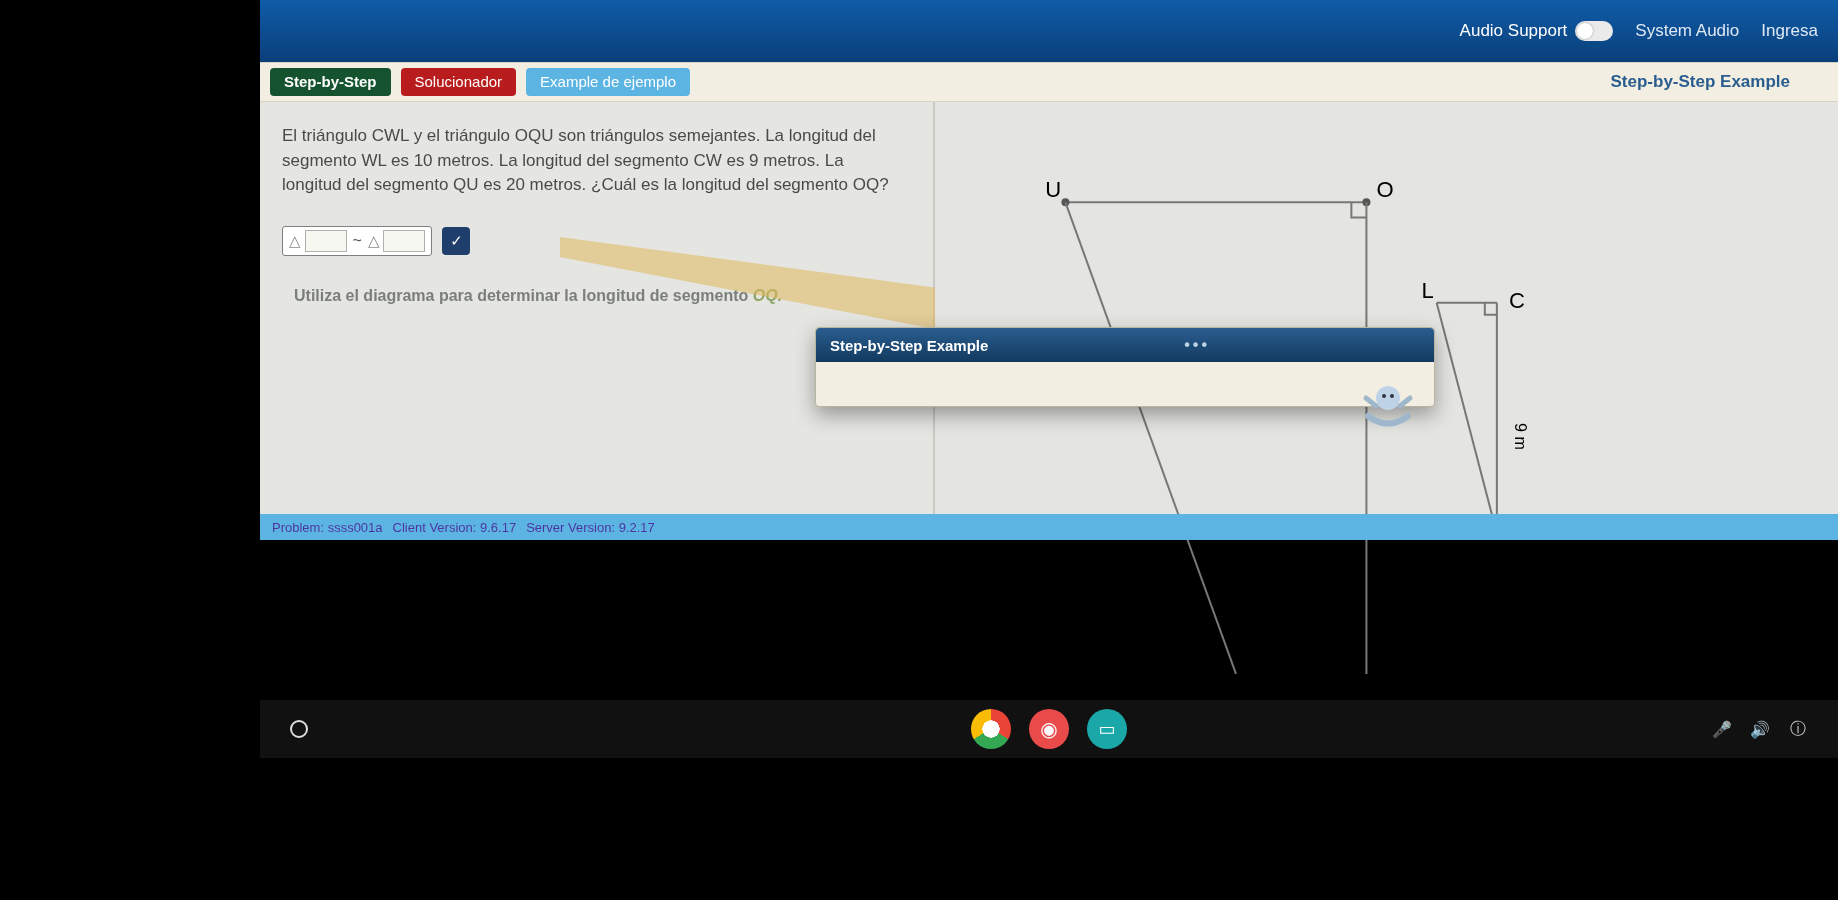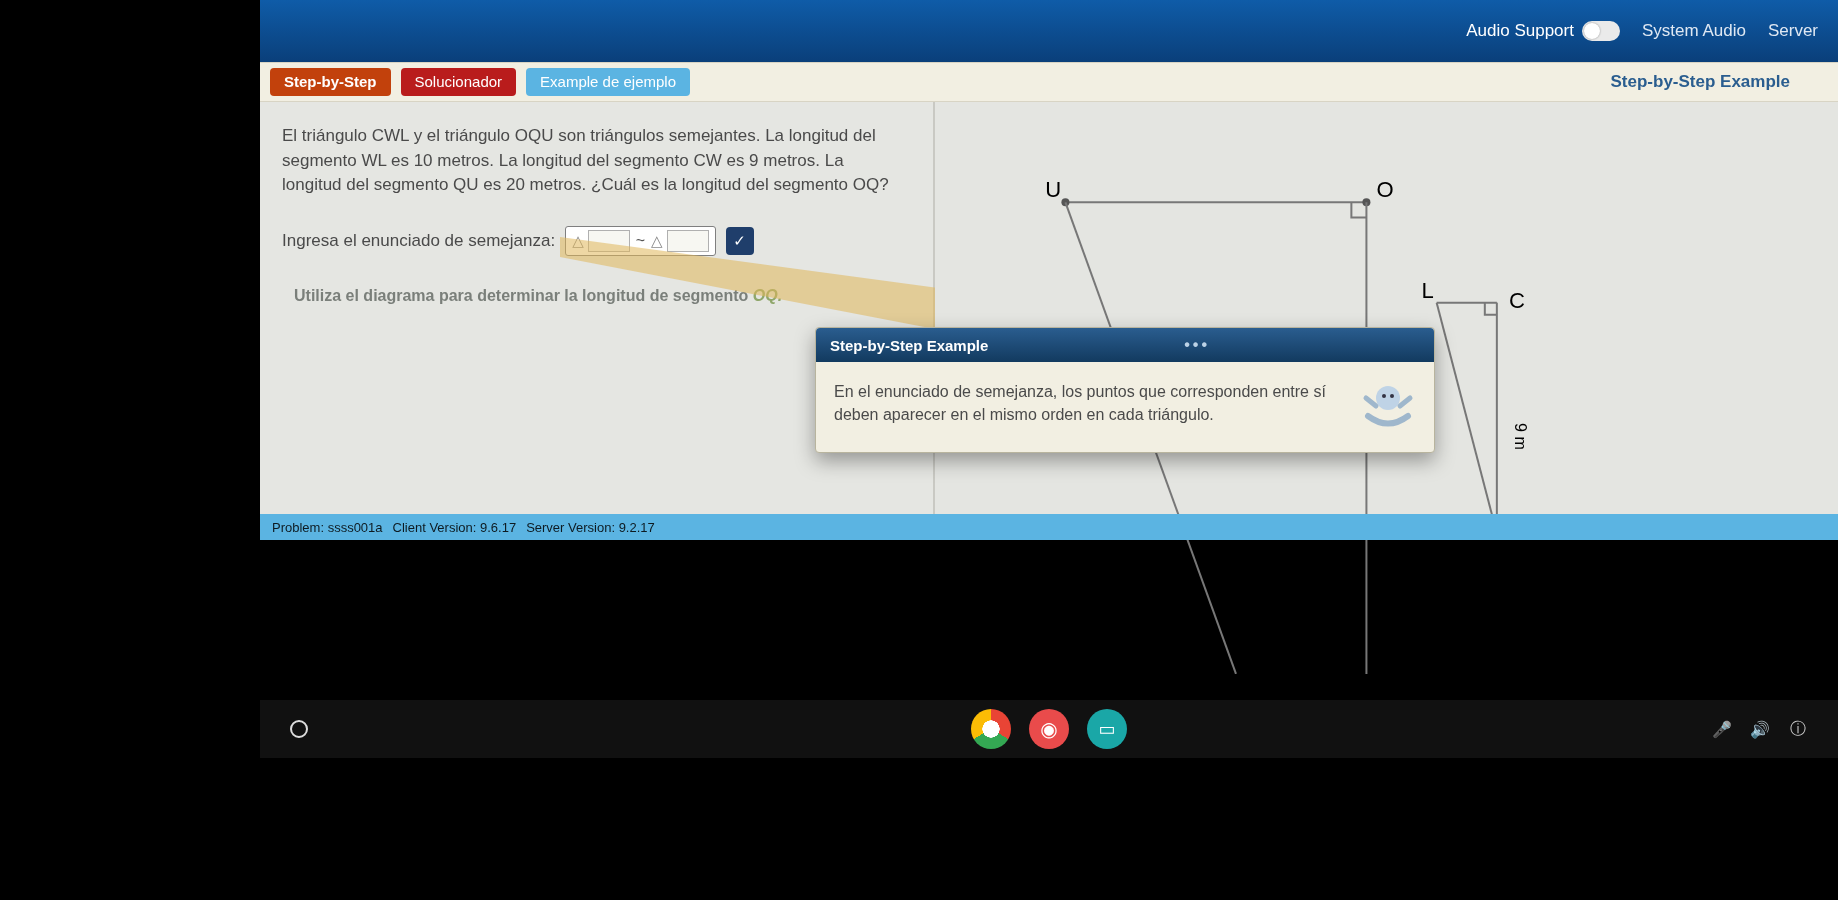--- a/index.html
+++ b/index.html
@@ -6,21 +6,21 @@
   html, body { width: 100%; height: 100%; background: #000; font-family: "Segoe UI", Arial, sans-serif; }
   .screen { position: relative; width: 1838px; height: 900px; background: #000; }
   .app { position: absolute; left: 260px; top: 0; width: 1578px; height: 540px; background: #e8e9e6; }
   .topbar { height: 62px; background: linear-gradient(180deg, #0f5ca8 0%, #0a3f7a 100%); display: flex; align-items: center; justify-content: flex-end; color: #fff; padding: 0 20px; gap: 22px; font-size: 17px; }
   .toggle { display: inline-flex; align-items: center; gap: 8px; }
   .switch { width: 38px; height: 20px; background: #eaeaea; border-radius: 10px; position: relative; cursor: pointer; }
   .switch::after { content: ""; position: absolute; width: 16px; height: 16px; background: #fff; border-radius: 50%; top: 2px; left: 2px; box-shadow: 0 0 2px rgba(0,0,0,.4);}
   .topbar .link { color: #dfe8f3; cursor: pointer; }
   .tabbar { height: 40px; background: #f2efe2; border-top: 1px solid #d8d4c4; border-bottom: 1px solid #d8d4c4; display: flex; align-items: center; padding-left: 10px; gap: 10px; }
   .tab { height: 28px; line-height: 28px; padding: 0 14px; border-radius: 4px; font-size: 15px; color: #fff; background: #b91c1c; cursor: pointer; }
-  .tab.primary { background: #c2410c; font-weight: 600; }
+  .tab.primary { background: #14532d; font-weight: 600; }
   .tab.light { background: #5bb4e2; }
   .tabbar .right { margin-left: auto; margin-right: 40px; color: #2a5d8f; font-weight: 600; font-size: 17px; padding: 4px 8px; }
   .workarea { display: flex; height: calc(100% - 102px - 26px); }
   .leftpane { width: 675px; padding: 22px 22px 8px 22px; color: #4a4a4a; font-size: 17px; line-height: 1.45; position: relative; border-right: 2px solid #c9c9c3; background: #e5e6e2; }
   .problem-text { max-width: 620px; }
   .inputrow { margin-top: 28px; display: flex; align-items: center; gap: 10px; }
   .simbox { display: inline-flex; align-items: center; border: 1px solid #7f7f7f; border-radius: 3px; background: #fff; height: 30px; padding: 0 6px; gap: 4px; }
   .tri { font-size: 15px; color: #888; }
   .simbox input { width: 42px; height: 22px; border: 1px solid #b0b0b0; background: #f7f7f2; text-align: center; font-size: 14px; }
   .tilde { padding: 0 2px; color: #555; font-size: 16px; }
@@ -28,21 +28,21 @@
   .hintline { margin-top: 28px; color: #7a7f7a; font-weight: 600; font-size: 16px; margin-left: 12px; }
   .hintline .seg { color: #8fa66a; font-style: italic; }
   .wedge { position: absolute; left: 300px; top: 135px; width: 520px; height: 140px; pointer-events: none; }
   .rightpane { flex: 1; position: relative; background: #e4e5e1; }
   .diagram { position: absolute; inset: 0; }
   .popup { position: absolute; left: -120px; top: 225px; width: 620px; background: #f2efe2; border: 1px solid #b8b49e; border-radius: 4px; box-shadow: 0 8px 20px rgba(0,0,0,.35); }
   .popup-head { height: 34px; background: linear-gradient(180deg, #2a5d8f 0%, #123a5f 100%); color: #fff; display: flex; align-items: center; padding: 0 14px; border-radius: 4px 4px 0 0; font-weight: 600; font-size: 15px; justify-content: space-between; }
   .dots { letter-spacing: 3px; color: #bcd2e6; cursor: pointer; font-size: 16px; padding-right: 210px;}
   .popup-body { padding: 18px 90px 26px 18px; color: #4a4a4a; font-size: 16px; line-height: 1.45; position: relative; }
   .mascot { position: absolute; right: 16px; top: 14px; width: 60px; height: 60px; }
-  .statusbar { position: absolute; left: 0; bottom: 0; height: 26px; width: 100%; background: #5bb4e2; color: #000000; font-size: 13px; display: flex; align-items: center; padding: 0 12px; gap: 10px; }
+  .statusbar { position: absolute; left: 0; bottom: 0; height: 26px; width: 100%; background: #5bb4e2; color: #4c1d95; font-size: 13px; display: flex; align-items: center; padding: 0 12px; gap: 10px; }
   .statusbar .dim { opacity: .85; }
   .taskbar { position: absolute; left: 260px; top: 700px; width: 1578px; height: 58px; background: #111; display: flex; align-items: center; }
   .taskbar .circle { width: 18px; height: 18px; border: 2px solid #ddd; border-radius: 50%; margin-left: 30px; cursor: pointer; }
   .taskbar .center { position: absolute; left: 50%; transform: translateX(-50%); display: flex; gap: 18px; }
   .ticon { width: 40px; height: 40px; border-radius: 50%; display: inline-flex; align-items: center; justify-content: center; cursor: pointer; }
   .chrome { background: radial-gradient(circle at 50% 50%, #fff 0 30%, transparent 31%), conic-gradient(#e94435 0 120deg, #34a853 120deg 240deg, #fbbc05 240deg 360deg); }
   .brain { background: #e94b4b; color: #fff; font-size: 20px; }
   .app2 { background: #1aa7a7; color: #fff; font-size: 18px; }
   .taskbar .right { margin-left: auto; margin-right: 30px; display: flex; gap: 18px; align-items: center; color: #ccc; }
   .righticon { width: 20px; height: 20px; display: inline-flex; align-items: center; justify-content: center; font-size: 16px; cursor: pointer; }
@@ -52,39 +52,38 @@
 
 <div class="screen">
   <div class="app">
 
     <div class="topbar">
       <div class="toggle">
         <span>Audio Support</span>
         <span class="switch"></span>
       </div>
       <span class="link">System Audio</span>
-      <span class="link">Server</span>
+      <span class="link">Ingresa</span>
     </div>
 
     <div class="tabbar">
       <div class="tab primary">Step-by-Step</div>
       <div class="tab">Solucionador</div>
       <div class="tab light">Example de ejemplo</div>
       <div class="right">Step-by-Step Example</div>
     </div>
 
     <div class="workarea">
       <div class="leftpane">
         <svg class="wedge" viewBox="0 0 520 140">
           <polygon points="0,0 520,70 520,120 0,20" fill="#e0b65a" opacity="0.55"></polygon>
         </svg>
         <div class="problem-text">El triángulo CWL y el triángulo OQU son triángulos semejantes. La longitud del segmento WL es 10 metros. La longitud del segmento CW es 9 metros. La longitud del segmento QU es 20 metros. ¿Cuál es la longitud del segmento OQ?</div>
 
         <div class="inputrow">
-          <span>Ingresa el enunciado de semejanza:</span>
           <span class="simbox">
             <span class="tri">△</span>
             <input type="text" value="" style="">
             <span class="tilde">~</span>
             <span class="tri">△</span>
             <input type="text" value="" style="">
           </span>
           <span class="checkbtn">
             <span>✓</span>
           </span>
@@ -118,21 +117,20 @@
           <text x="572" y="440" font-size="22">W</text>
           <text x="578" y="320" font-size="16" transform="rotate(90 578 320)">9 m</text>
         </svg>
 
         <div class="popup">
           <div class="popup-head">
             <span>Step-by-Step Example</span>
             <span class="dots">•••</span>
           </div>
           <div class="popup-body">
-            <span>En el enunciado de semejanza, los puntos que corresponden entre sí deben aparecer en el mismo orden en cada triángulo.</span>
             <svg class="mascot" viewBox="0 0 60 60">
               <circle cx="30" cy="22" r="12" fill="#bfd3e6"></circle>
               <circle cx="26" cy="20" r="2" fill="#334"></circle>
               <circle cx="34" cy="20" r="2" fill="#334"></circle>
               <path d="M10 40 Q30 55 50 40" stroke="#9fb7cc" stroke-width="6" fill="none" stroke-linecap="round"></path>
               <path d="M18 30 L8 22 M42 30 L52 22" stroke="#9fb7cc" stroke-width="5" stroke-linecap="round"></path>
             </svg>
           </div>
         </div>
       </div>

